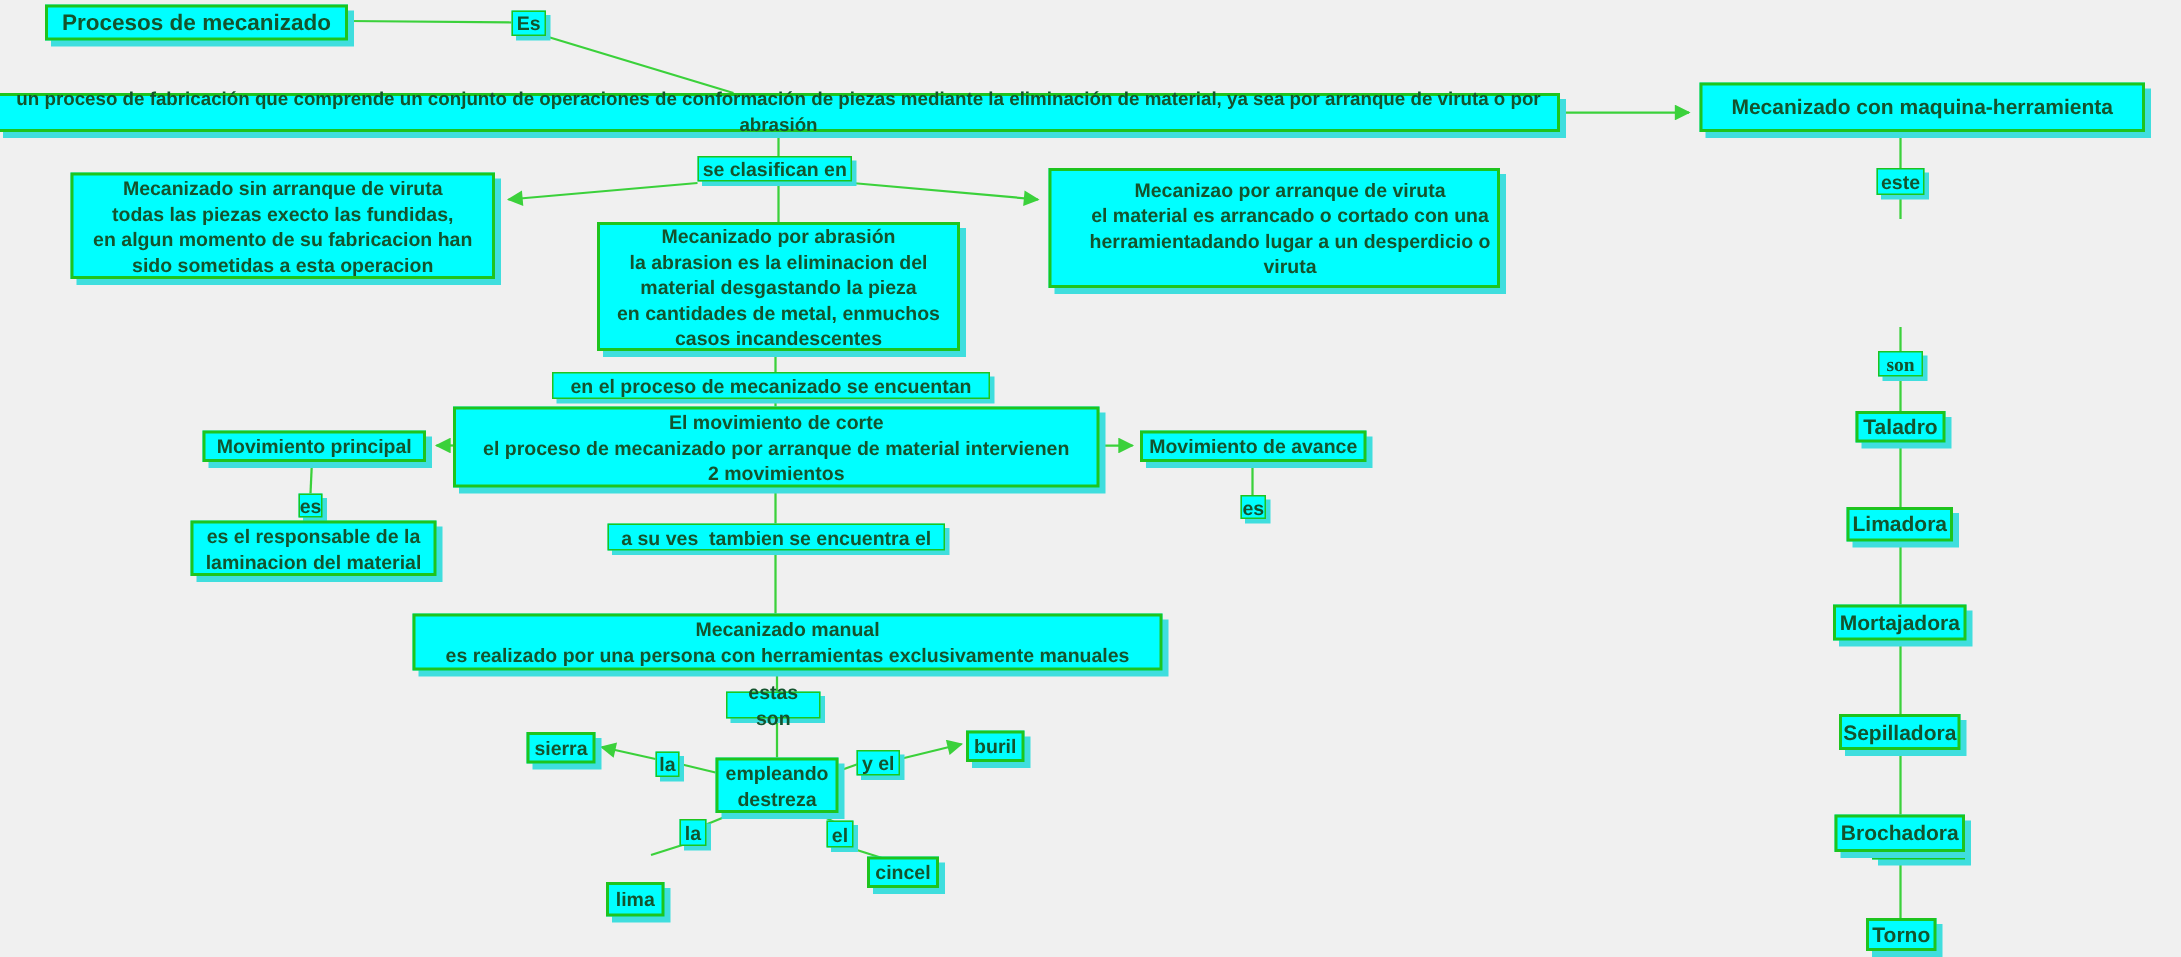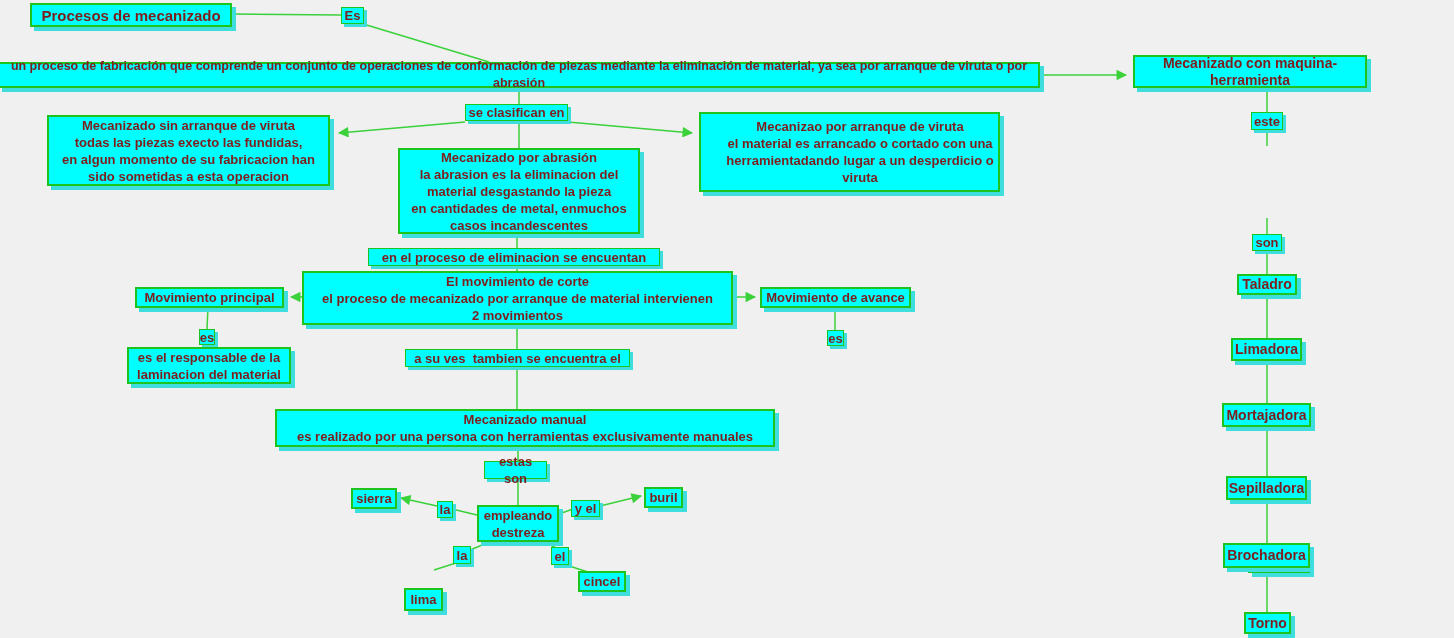--- a/index.html
+++ b/index.html
@@ -5,21 +5,21 @@
   html,body{margin:0;padding:0;}
   body{background:#f0f0f0;font-family:"Liberation Sans",sans-serif;}
   #canvas{position:relative;width:1454px;height:638px;background:#f0f0f0;overflow:hidden;}
   #wires{position:absolute;left:0;top:0;width:1454px;height:638px;z-index:0;}
   .node{
     position:absolute;
     box-sizing:border-box;
     background:#00ffff;
     border:2px solid #1ec41e;
     box-shadow:4px 4px 0 0 #3fdede;
-    color:#7f1d1d;
+    color:#14532d;
     font-weight:bold;
     font-size:13px;
     line-height:17px;
     display:flex;
     align-items:center;
     justify-content:center;
     text-align:center;
     white-space:pre-wrap;
     z-index:1;
   }
@@ -80,23 +80,23 @@
       <line x1="456" y1="563" x2="434" y2="570"></line>
       <line x1="543" y1="541" x2="556" y2="548"></line>
       <line x1="566" y1="565" x2="588" y2="572"></line>
     </g>
   </svg>
 
   <div class="node t15" style="left:30px;top:3px;width:202px;height:24px;">Procesos de mecanizado</div>
   <div class="node label" style="left:341px;top:7px;width:23px;height:17px;">Es</div>
   <div class="node t12" style="left:-2px;top:62px;width:1042px;height:26px;">un proceso de fabricación que comprende un conjunto de operaciones de conformación de piezas mediante la eliminación de material, ya sea por arranque de viruta o por abrasión</div>
 
-  <div class="node t14" style="left:1133px;top:55px;width:234px;height:33px;">Mecanizado con maquina-herramienta</div>
+  <div class="node t14" style="left:1133px;top:55px;width:297px;height:33px;">Mecanizado con maquina-herramienta</div>
   <div class="node label" style="left:1251px;top:112px;width:32px;height:18px;">este</div>
-  <div class="node label" style="left:1252px;top:234px;width:30px;height:17px;">son</div>
+  <div class="node label" style="left:1252px;top:234px;width:30px;height:17px;font-family:Liberation Serif, serif;">son</div>
   <div class="node t14" style="left:1237px;top:274px;width:60px;height:21px;">Taladro</div>
   <div class="node t14" style="left:1231px;top:338px;width:71px;height:23px;">Limadora</div>
   <div class="node t14" style="left:1222px;top:403px;width:89px;height:24px;">Mortajadora</div>
   <div class="node t14" style="left:1226px;top:476px;width:81px;height:24px;">Sepilladora</div>
   <div class="node" style="left:1248px;top:558px;width:62px;height:15px;"></div>
   <div class="node t14" style="left:1223px;top:543px;width:87px;height:25px;">Brochadora</div>
   <div class="node t14" style="left:1244px;top:612px;width:47px;height:22px;">Torno</div>
 
   <div class="node label" style="left:465px;top:104px;width:103px;height:17px;">se clasifican en</div>
   <div class="node" style="left:47px;top:115px;width:283px;height:71px;">Mecanizado sin arranque de viruta
@@ -106,21 +106,21 @@
   <div class="node" style="left:398px;top:148px;width:242px;height:86px;">Mecanizado por abrasión
 la abrasion es la eliminacion del
 material desgastando la pieza
 en cantidades de metal, enmuchos
 casos incandescentes</div>
   <div class="node" style="left:699px;top:112px;width:301px;height:80px;padding-left:21px;">Mecanizao por arranque de viruta
 el material es arrancado o cortado con una
 herramientadando lugar a un desperdicio o
 viruta</div>
 
-  <div class="node label" style="left:368px;top:248px;width:292px;height:18px;">en el proceso de eliminacion se encuentan</div>
+  <div class="node label" style="left:368px;top:248px;width:292px;height:18px;">en el proceso de mecanizado se encuentan</div>
   <div class="node" style="left:302px;top:271px;width:431px;height:54px;">El movimiento de corte
 el proceso de mecanizado por arranque de material intervienen
 2 movimientos</div>
   <div class="node" style="left:135px;top:287px;width:149px;height:21px;">Movimiento principal</div>
   <div class="node label" style="left:199px;top:329px;width:16px;height:16px;">es</div>
   <div class="node" style="left:127px;top:347px;width:164px;height:37px;">es el responsable de la
 laminacion del material</div>
   <div class="node" style="left:760px;top:287px;width:151px;height:21px;">Movimiento de avance</div>
   <div class="node label" style="left:827px;top:330px;width:17px;height:16px;">es</div>
 

